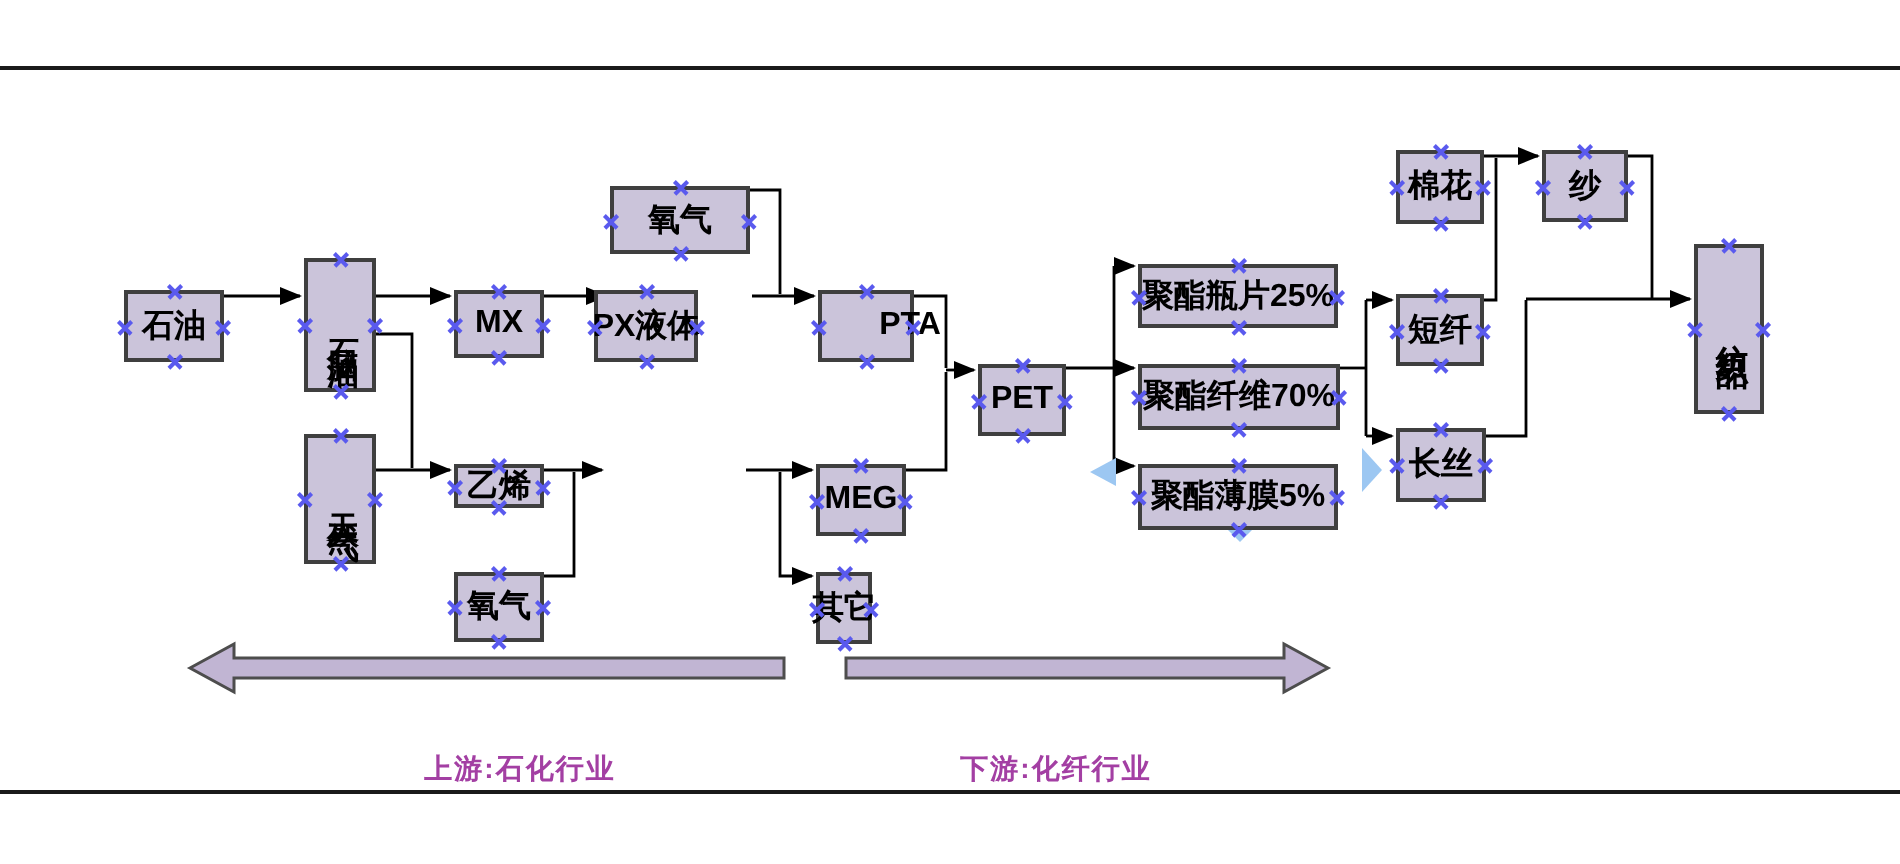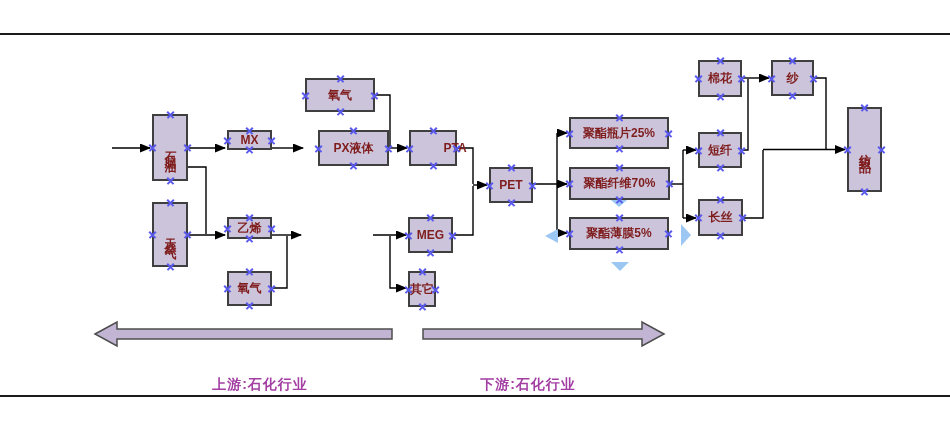--- a/index.html
+++ b/index.html
@@ -28,21 +28,21 @@
   .rule-bottom{position:absolute;left:0;top:395px;width:950px;height:2px;background:var(--rule-color);z-index:3;}
   .fig-source{
     position:absolute;left:8px;top:403px;z-index:3;
     font-size:14px;font-weight:bold;color:var(--source-text);letter-spacing:1px;
   }
   svg.wires{position:absolute;left:0;top:0;z-index:1;}
   .node{
     position:absolute;z-index:2;box-sizing:border-box;
     background:var(--box-fill);border:2px solid var(--box-border);
     display:flex;align-items:center;justify-content:center;
-    font-size:12px;color:#7f1d1d;font-weight:600;white-space:nowrap;
+    font-size:16px;color:#000000;font-weight:600;white-space:nowrap;margin-top:15px;
   }
   .node.vertical{writing-mode:vertical-rl;text-orientation:upright;letter-spacing:4px;}
   .handle{position:absolute;width:9px;height:9px;pointer-events:none;}
   .handle::before,.handle::after{
     content:"";position:absolute;left:0;top:4px;width:9px;height:1.6px;background:var(--handle-blue);
   }
   .handle::before{transform:rotate(45deg);}
   .handle::after{transform:rotate(-45deg);}
   .h-t{top:-6px;left:50%;margin-left:-4.5px;}
   .h-b{bottom:-6px;left:50%;margin-left:-4.5px;}
@@ -112,37 +112,38 @@
     </g>
 
     <g fill="var(--decor-cyan)" stroke="none">
       <polygon points="619,193 627,200 619,207 611,200"></polygon>
       <polygon points="545,236 558,229 558,243"></polygon>
       <polygon points="691,235 681,224 681,246"></polygon>
       <polygon points="611,262 629,262 620,271"></polygon>
     </g>
   </svg>
 
+  <div class="node" style="left:62px;top:130px;width:50px;height:36px;">石油<i class="handle h-t"></i><i class="handle h-b"></i><i class="handle h-l"></i><i class="handle h-r"></i></div>
   <div class="node vertical" style="left:152px;top:114px;width:36px;height:67px;">石脑油<i class="handle h-t"></i><i class="handle h-b"></i><i class="handle h-l"></i><i class="handle h-r"></i></div>
   <div class="node vertical" style="left:152px;top:202px;width:36px;height:65px;">天然气<i class="handle h-t"></i><i class="handle h-b"></i><i class="handle h-l"></i><i class="handle h-r"></i></div>
   <div class="node" style="left:305px;top:78px;width:70px;height:34px;">氧气<i class="handle h-t"></i><i class="handle h-b"></i><i class="handle h-l"></i><i class="handle h-r"></i></div>
-  <div class="node" style="left:227px;top:130px;width:45px;height:20px;">MX<i class="handle h-t"></i><i class="handle h-b"></i><i class="handle h-l"></i><i class="handle h-r"></i></div>
-  <div class="node" style="left:318px;top:130px;width:71px;height:36px;">PX液体<i class="handle h-t"></i><i class="handle h-b"></i><i class="handle h-l"></i><i class="handle h-r"></i></div>
+  <div class="node" style="left:227px;top:130px;width:45px;height:34px;">MX<i class="handle h-t"></i><i class="handle h-b"></i><i class="handle h-l"></i><i class="handle h-r"></i></div>
+  <div class="node" style="left:297px;top:130px;width:52px;height:36px;">PX液体<i class="handle h-t"></i><i class="handle h-b"></i><i class="handle h-l"></i><i class="handle h-r"></i></div>
   <div class="node" style="left:409px;top:130px;width:34px;height:36px;padding-left:44px;">PTA<i class="handle h-t"></i><i class="handle h-b"></i><i class="handle h-l"></i><i class="handle h-r"></i></div>
   <div class="node" style="left:227px;top:217px;width:45px;height:22px;">乙烯<i class="handle h-t"></i><i class="handle h-b"></i><i class="handle h-l"></i><i class="handle h-r"></i></div>
   <div class="node" style="left:408px;top:217px;width:45px;height:36px;">MEG<i class="handle h-t"></i><i class="handle h-b"></i><i class="handle h-l"></i><i class="handle h-r"></i></div>
   <div class="node" style="left:227px;top:271px;width:45px;height:35px;">氧气<i class="handle h-t"></i><i class="handle h-b"></i><i class="handle h-l"></i><i class="handle h-r"></i></div>
   <div class="node" style="left:408px;top:271px;width:28px;height:36px;">其它<i class="handle h-t"></i><i class="handle h-b"></i><i class="handle h-l"></i><i class="handle h-r"></i></div>
   <div class="node" style="left:489px;top:167px;width:44px;height:36px;">PET<i class="handle h-t"></i><i class="handle h-b"></i><i class="handle h-l"></i><i class="handle h-r"></i></div>
   <div class="node" style="left:569px;top:117px;width:100px;height:32px;">聚酯瓶片25%<i class="handle h-t"></i><i class="handle h-b"></i><i class="handle h-l"></i><i class="handle h-r"></i></div>
   <div class="node" style="left:569px;top:167px;width:101px;height:33px;">聚酯纤维70%<i class="handle h-t"></i><i class="handle h-b"></i><i class="handle h-l"></i><i class="handle h-r"></i></div>
   <div class="node" style="left:569px;top:217px;width:100px;height:33px;">聚酯薄膜5%<i class="handle h-t"></i><i class="handle h-b"></i><i class="handle h-l"></i><i class="handle h-r"></i></div>
   <div class="node" style="left:698px;top:60px;width:44px;height:37px;">棉花<i class="handle h-t"></i><i class="handle h-b"></i><i class="handle h-l"></i><i class="handle h-r"></i></div>
   <div class="node" style="left:771px;top:60px;width:43px;height:36px;">纱<i class="handle h-t"></i><i class="handle h-b"></i><i class="handle h-l"></i><i class="handle h-r"></i></div>
   <div class="node" style="left:698px;top:132px;width:44px;height:36px;">短纤<i class="handle h-t"></i><i class="handle h-b"></i><i class="handle h-l"></i><i class="handle h-r"></i></div>
   <div class="node" style="left:698px;top:199px;width:45px;height:37px;">长丝<i class="handle h-t"></i><i class="handle h-b"></i><i class="handle h-l"></i><i class="handle h-r"></i></div>
   <div class="node vertical" style="left:847px;top:107px;width:35px;height:85px;">纺织品<i class="handle h-t"></i><i class="handle h-b"></i><i class="handle h-l"></i><i class="handle h-r"></i></div>
 
   <div class="stage-label up">上游:石化行业</div>
-  <div class="stage-label down">下游:石化行业</div>
+  <div class="stage-label down">下游:化纤行业</div>
 
   <div class="rule-bottom"></div>
 </div>
 
 </body></html>

